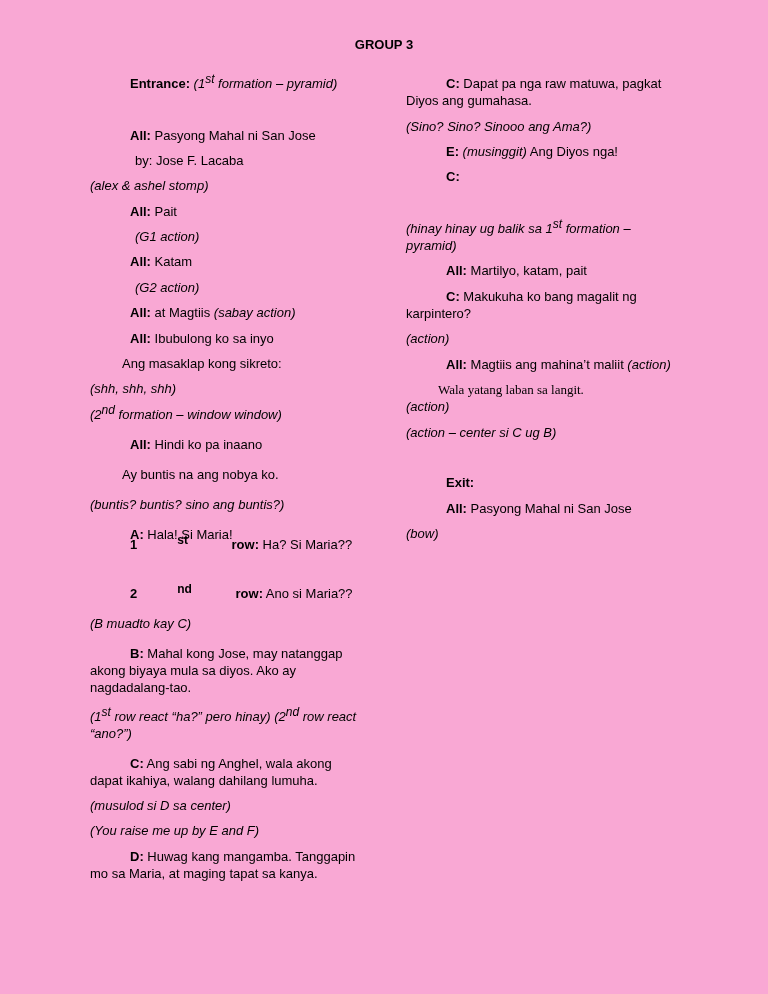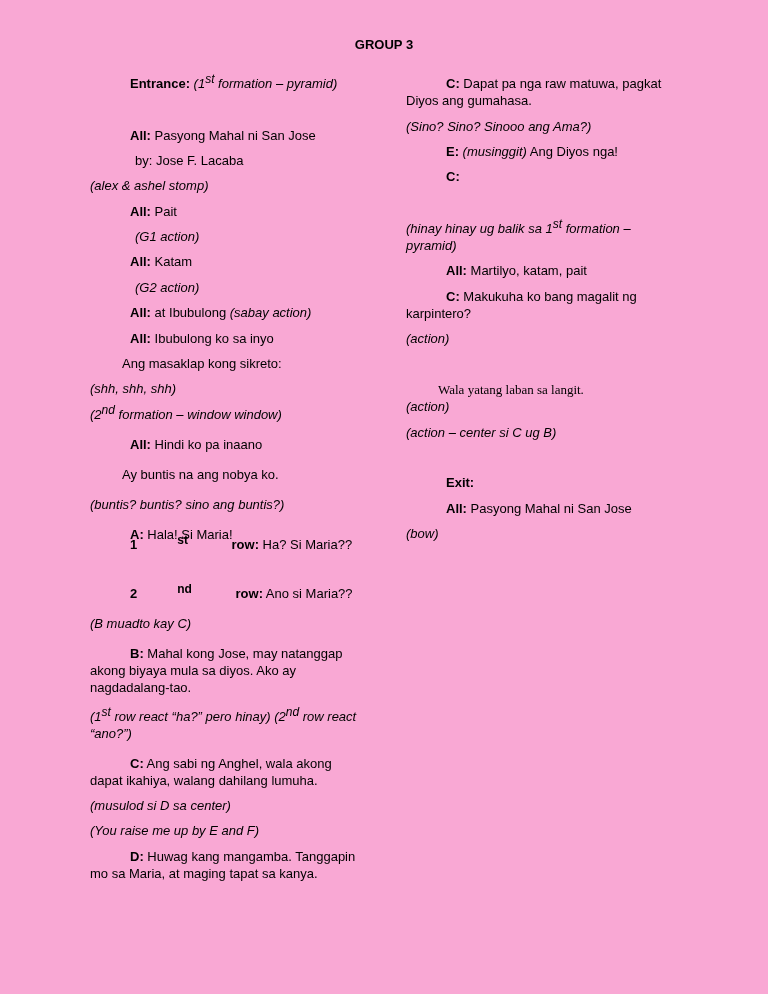--- a/index.html
+++ b/index.html
@@ -33,21 +33,21 @@
   <div class="line i" style="left:90px;top:177px;">(alex &amp; ashel stomp)</div>
 
   <div class="line" style="left:90px;top:203px;"><span class="b">All:</span><span> Pait</span></div>
 
   <div class="line i" style="left:135px;top:228px;">(G1 action)</div>
 
   <div class="line" style="left:90px;top:253px;"><span class="b">All:</span><span> Katam</span></div>
 
   <div class="line i" style="left:135px;top:279px;">(G2 action)</div>
 
-  <div class="line" style="left:90px;top:304px;"><span class="b">All:</span><span> at Ibubulong </span><span class="i">(sabay action)</span></div>
+  <div class="line" style="left:90px;top:304px;"><span class="b">All:</span><span> at Magtiis </span><span class="i">(sabay action)</span></div>
 
   <div class="line" style="left:90px;top:330px;"><span class="b">All:</span><span> Ibubulong ko sa inyo</span></div>
 
   <div class="line" style="left:122px;top:355px;">Ang masaklap kong sikreto:</div>
 
   <div class="line i" style="left:90px;top:380px;">(shh, shh, shh)</div>
 
   <div class="line i" style="left:90px;top:406px;"><span>(2</span><sup>nd</sup><span> formation – window window)</span></div>
 
   <div class="line" style="left:90px;top:436px;"><span class="b">All:</span><span> Hindi ko pa inaano</span></div>
@@ -85,20 +85,21 @@
   <div class="line" style="left:406px;top:168px;"><span class="b">C:</span></div>
 
   <div class="line wrap i" style="left:406px;top:220px;width:275px;"><span>(hinay hinay ug balik sa 1</span><sup>st</sup><span> formation – pyramid)</span></div>
 
   <div class="line" style="left:406px;top:262px;"><span class="b">All:</span><span> Martilyo, katam, pait</span></div>
 
   <div class="line wrap" style="left:406px;top:288px;width:260px;"><span class="b">C:</span><span> Makukuha ko bang magalit ng karpintero?</span></div>
 
   <div class="line i" style="left:406px;top:330px;">(action)</div>
 
+  <div class="line" style="left:406px;top:356px;"><span class="b">All:</span><span> Magtiis ang mahina’t maliit </span><span class="i">(action)</span></div>
 
   <div class="line" style="left:438px;top:381px;font-family:Liberation Serif, serif;">Wala yatang laban sa langit.</div>
 
   <div class="line i" style="left:406px;top:398px;">(action)</div>
 
   <div class="line i" style="left:406px;top:424px;">(action – center si C ug B)</div>
 
   <div class="line b" style="left:406px;top:474px;">Exit:</div>
 
   <div class="line" style="left:406px;top:500px;"><span class="b">All:</span><span> Pasyong Mahal ni San Jose</span></div>

